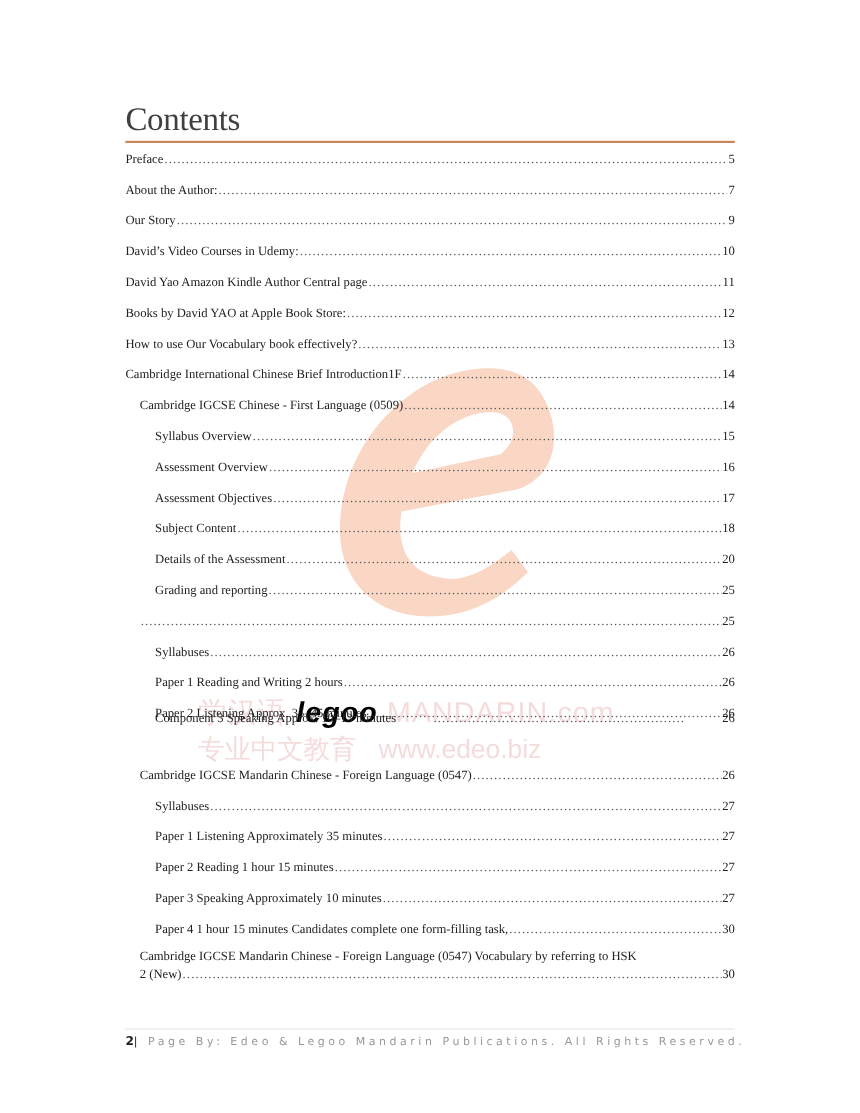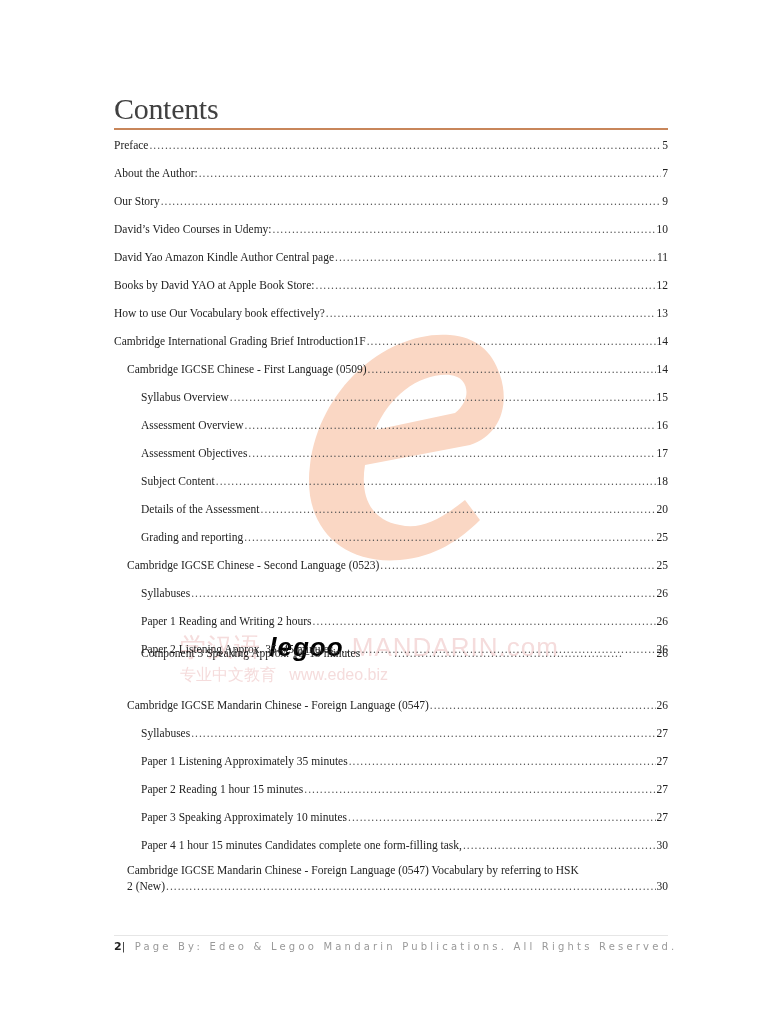--- a/index.html
+++ b/index.html
@@ -1,21 +1,21 @@
 <!DOCTYPE html>
 <html><head>
 <meta charset="utf-8">
 <style>
   html,body{margin:0;padding:0;}
   body{width:782px;height:1012px;background:#ffffff;position:relative;overflow:hidden;font-family:"Liberation Serif","DejaVu Serif",serif;color:#222;}
   .wm-e{position:absolute;left:300px;top:325px;width:210px;height:240px;z-index:0;}
   .wm-text{position:absolute;z-index:0;font-family:"Liberation Sans",sans-serif;color:#f5dcdc;white-space:nowrap;}
   .wm1{left:180px;top:630px;font-size:26px;letter-spacing:1px;}
   .wm1 .lg{color:#000000;font-style:italic;font-weight:bold;}
-  .wm2{left:180px;top:665px;font-size:16px;}
+  .wm2{left:180px;top:665px;font-size:24px;}
   .page{position:absolute;left:114px;top:0;width:554px;z-index:1;}
   .title{position:absolute;left:0;top:92px;font-size:30px;color:#404040;letter-spacing:-0.3px;}
   .rule{position:absolute;left:0;top:128px;width:554px;height:2px;background:#c8865a;}
   .toc{position:absolute;left:0;top:138px;width:554px;}
   .entry{position:absolute;left:0;width:554px;font-size:11.5px;line-height:15px;display:flex;align-items:baseline;}
   .entry .lbl{white-space:nowrap;}
   .entry .dots{flex:1;overflow:hidden;white-space:nowrap;margin:0 1px;color:#555;}
   .entry .dots::after{content:"................................................................................................................................................................................................................................................";letter-spacing:1px;}
   .entry .pg{white-space:nowrap;}
   .multi{position:absolute;left:0;width:554px;font-size:11.5px;line-height:16px;}
@@ -75,21 +75,21 @@
         <span class="lbl">Books by David YAO at Apple Book Store:</span>
         <span class="dots"></span>
         <span class="pg">12</span>
       </div>
       <div class="entry" style="top: 168px; left: 0px; width: 554px;">
         <span class="lbl">How to use Our Vocabulary book effectively?</span>
         <span class="dots"></span>
         <span class="pg">13</span>
       </div>
       <div class="entry" style="top: 196px; left: 0px; width: 554px;">
-        <span class="lbl">Cambridge International Grading Brief Introduction1F</span>
+        <span class="lbl">Cambridge International Chinese Brief Introduction1F</span>
         <span class="dots"></span>
         <span class="pg">14</span>
       </div>
       <div class="entry" style="top: 224px; left: 13px; width: 541px;">
         <span class="lbl">Cambridge IGCSE Chinese - First Language (0509)</span>
         <span class="dots"></span>
         <span class="pg">14</span>
       </div>
       <div class="entry" style="top: 252px; left: 27px; width: 527px;">
         <span class="lbl">Syllabus Overview</span>
@@ -115,21 +115,20 @@
         <span class="lbl">Details of the Assessment</span>
         <span class="dots"></span>
         <span class="pg">20</span>
       </div>
       <div class="entry" style="top: 392px; left: 27px; width: 527px;">
         <span class="lbl">Grading and reporting</span>
         <span class="dots"></span>
         <span class="pg">25</span>
       </div>
       <div class="entry" style="top: 420px; left: 13px; width: 541px;">
-        <span class="lbl">Cambridge IGCSE Chinese - Second Language (0523)</span>
         <span class="dots"></span>
         <span class="pg">25</span>
       </div>
       <div class="entry" style="top: 448px; left: 27px; width: 527px;">
         <span class="lbl">Syllabuses</span>
         <span class="dots"></span>
         <span class="pg">26</span>
       </div>
       <div class="entry" style="top: 476px; left: 27px; width: 527px;">
         <span class="lbl">Paper 1 Reading and Writing 2 hours</span>

